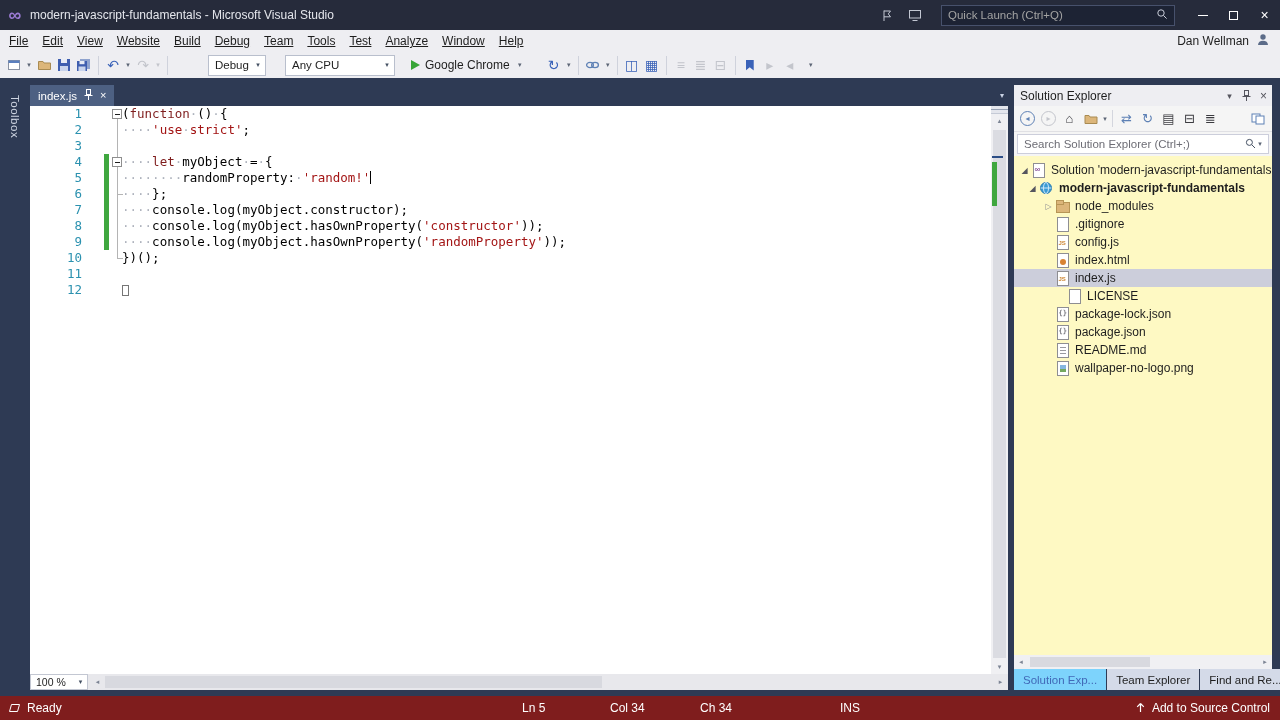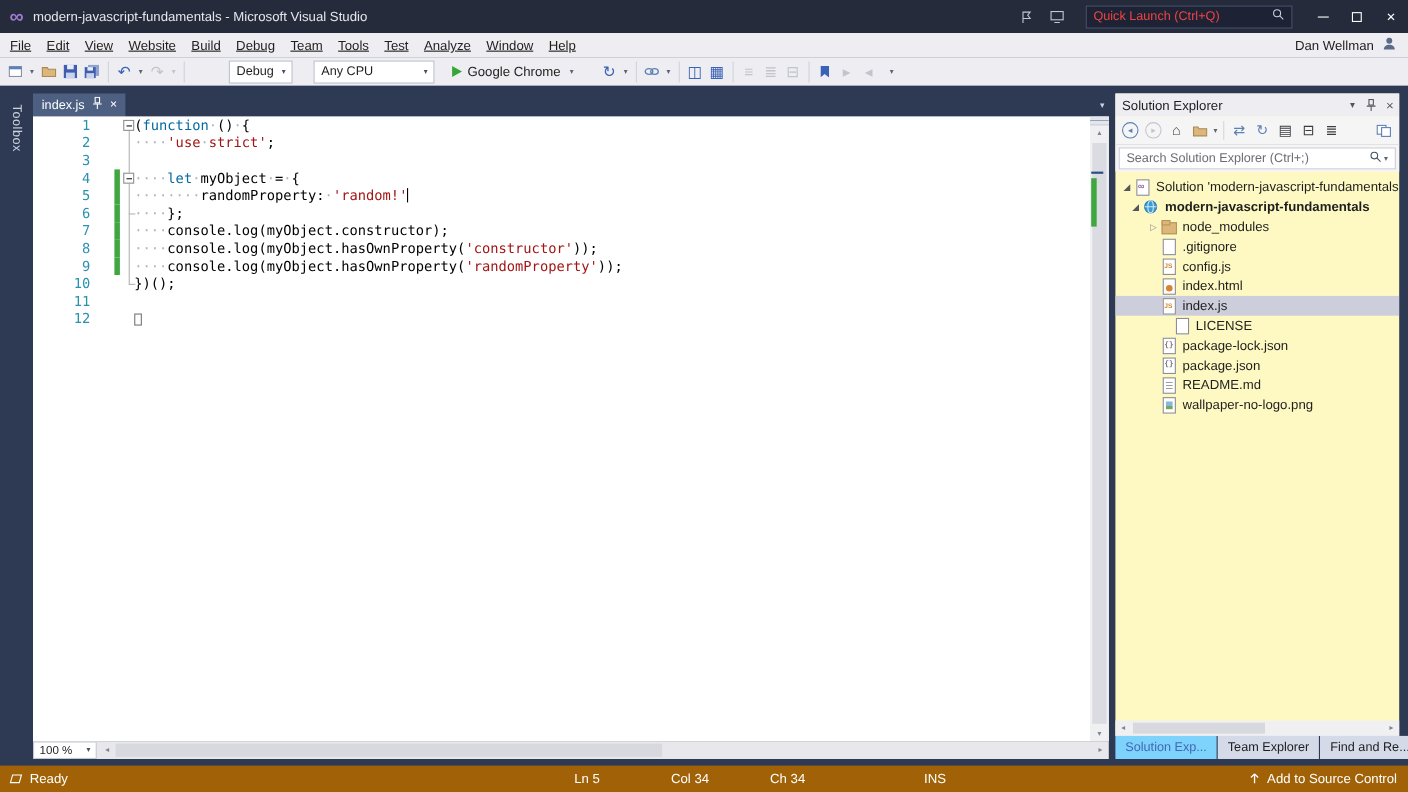--- a/index.html
+++ b/index.html
@@ -6,21 +6,21 @@
 html,body{background:#1a1a1a;}
 body{font-family:"Liberation Sans","DejaVu Sans",sans-serif;}
 .vs{position:relative;width:1280px;height:720px;background:#2E3A54;overflow:hidden;}
 
 
 .titlebar{position:absolute;top:0;left:0;right:0;height:30px;background:#262B3B;display:flex;align-items:center;color:#E6E6E6;}
 .vslogo{width:30px;text-align:center;color:#9B7BD4;font-size:18px;font-weight:700;}
 .title-text{font-size:12px;color:#E4E6EC;text-align:center;}
 .tb-right{margin-left:auto;display:flex;align-items:center;height:100%;}
 .tb-icon{width:28px;height:22px;display:flex;align-items:center;justify-content:center;}
-.quick-launch{width:188px;height:21px;background:#1D2334;border:1px solid #47516C;display:flex;align-items:center;padding:0 6px;margin:0 12px;color:#ef4444;}
+.quick-launch{width:234px;height:21px;background:#1D2334;border:1px solid #47516C;display:flex;align-items:center;padding:0 6px;margin:0 12px;color:#a3a3a3;}
 .ql-text{font-size:11.5px;flex:1;white-space:nowrap;overflow:hidden;}
 .win-btn{width:31px;height:30px;display:flex;align-items:center;justify-content:center;color:#FFF;font-size:14px;}
 .minbar{width:10px;height:1px;background:#FFF;display:block;}
 .maxbox{width:9px;height:9px;border:1px solid #FFF;display:block;}
 
 
 .menubar{position:absolute;top:30px;left:0;right:0;height:22px;background:#EEEEF2;display:flex;align-items:center;font-size:12px;color:#1E1E1E;}
 .menu-items{display:flex;align-items:center;padding-left:2px;text-decoration:underline;}
 .menu-item{padding:0 7px;line-height:22px;white-space:nowrap;cursor:default;}
 .account{margin-left:auto;display:flex;align-items:center;gap:7px;padding-right:10px;}
@@ -52,21 +52,21 @@
 .tab-close{font-size:11px;color:#FFF;line-height:1;}
 .docdrop{position:absolute;right:4px;top:6px;font-size:8px;color:#C9D2E4;}
 .codewrap{position:absolute;top:21px;left:0;right:0;bottom:16px;background:#FFF;}
 .codearea{position:absolute;left:0;top:0;right:17px;bottom:0;overflow:hidden;background:#FFF;}
 .crow{height:16px;position:relative;font-family:"DejaVu Sans Mono","Liberation Mono",monospace;font-size:12.5px;line-height:16px;}
 .ln{position:absolute;left:0;top:0;width:52px;text-align:right;color:#2B91AF;}
 .chg{position:absolute;left:74px;top:0;width:5px;height:16px;background:#3FA73F;}
 .foldbox{position:absolute;left:82px;top:3px;width:10px;height:10px;background:#FFF;border:1px solid #8E8E8E;z-index:2;}
 .foldbox::after{content:'';position:absolute;left:1.5px;right:1.5px;top:3.5px;height:1px;background:#1E1E1E;}
 .ctext{position:absolute;left:92px;top:0;white-space:pre;}
-.tk{color:#0369a1;}.ts{color:#A31515;}.tp{color:#000;}.tid{color:#000;}.tw{color:#AEB3BD;}
+.tk{color:#7f1d1d;}.ts{color:#A31515;}.tp{color:#000;}.tid{color:#000;}.tw{color:#AEB3BD;}
 .caret{display:inline-block;width:1px;height:13px;background:#000;vertical-align:-2px;}
 .eofbox{display:inline-block;width:7px;height:11px;border:1px solid#767676;border:1px solid #767676;vertical-align:-2px;}
 .guide-v{position:absolute;left:87px;top:13px;height:140px;width:1px;background:#B4B4B4;z-index:1;}
 .guide-t{position:absolute;left:87px;width:6px;height:1px;background:#B4B4B4;z-index:1;}
 
 
 .vscroll{position:absolute;right:0;top:0;width:17px;bottom:0;background:#F0F0F3;}
 .vs-split{height:8px;background:linear-gradient(#E4E6ED 0 3px,#97A1B4 3px 4px,#E4E6ED 4px 100%);border-bottom:1px solid #C5CAD6;}
 .vs-arrow{height:14px;display:flex;align-items:center;justify-content:center;font-size:7px;color:#7C8494;}
 .vs-down{position:absolute;bottom:0;left:0;right:0;}
@@ -121,21 +121,21 @@
 
 .sehscroll{position:absolute;left:0;right:0;bottom:0;height:14px;background:#F0F0F3;}
 .sehs-btn{position:absolute;top:0;width:14px;height:14px;display:flex;align-items:center;justify-content:center;font-size:7px;color:#7C8494;}
 .sehs-thumb{position:absolute;left:16px;width:120px;top:2px;bottom:2px;background:#D8D9DF;}
 
 .setabs{position:absolute;left:0;bottom:0;height:21px;display:flex;gap:1px;align-items:stretch;}
 .setab{padding:0 9px;font-size:11.5px;display:flex;align-items:center;background:#D4DAE8;color:#1E1E1E;white-space:nowrap;}
 .setab.active{background:#7dd3fc;color:#4169B8;}
 
 
-.statusbar{position:absolute;left:0;right:0;bottom:0;height:24px;background:#a16207;color:#FFF;font-size:12px;}
+.statusbar{position:absolute;left:0;right:0;bottom:0;height:24px;background:#7f1d1d;color:#FFF;font-size:12px;}
 .sb-item{position:absolute;top:5px;white-space:nowrap;}
 .sb-src{position:absolute;right:10px;top:0;height:24px;display:flex;align-items:center;gap:6px;}
 </style>
 </head>
 <body>
 
 <div class="vs">
 
   <div class="titlebar">
     <span class="vslogo">∞</span>

